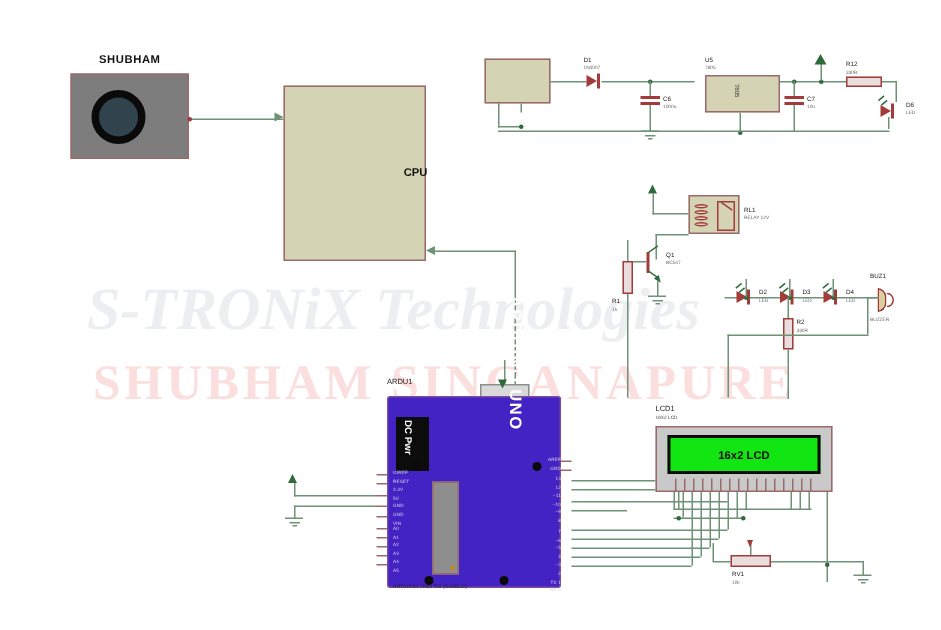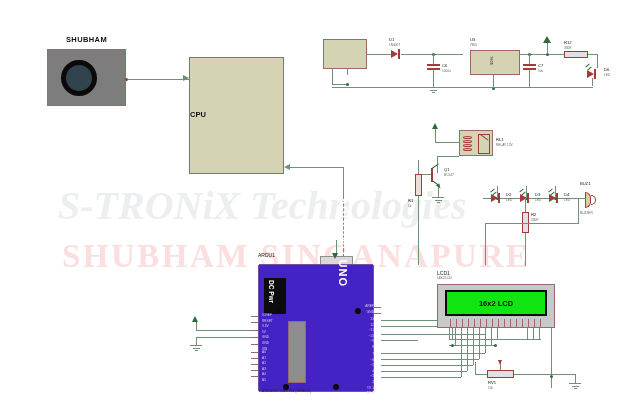--- a/index.html
+++ b/index.html
@@ -27,21 +27,21 @@
   
   #camera{position:absolute;left:47px;top:49px;width:79px;height:57px;
           box-sizing:border-box;border:1px solid #9a6a6a;background:#7d7d7d;}
   #cam-lens{position:absolute;left:13px;top:10px;width:36px;height:36px;
             box-sizing:border-box;border-radius:50%;border:5px solid #0a0a0a;background:#31444e;}
   #cam-cap{position:absolute;left:47px;top:35px;width:79px;text-align:center;
            font-size:7.5px;font-weight:bold;color:#111;letter-spacing:.4px;}
 
   
   #cpu{left:189px;top:57px;width:95px;height:117px;}
-  #cpu .blk-label{left:0;top:52px;width:95px;text-align:left;font-size:7.5px;}
+  #cpu .blk-label{left:0;top:52px;width:95px;text-align:right;font-size:7.5px;}
 
   
   #arduino{position:absolute;left:258px;top:264px;width:116px;height:128px;
            background:#4423c4;border:1px solid #7a4b9e;box-sizing:border-box;
            border-radius:2px;}
   #ard-name{position:absolute;right:24px;top:22px;font-size:11px;font-weight:bold;
             color:#fff;letter-spacing:1px;transform:rotate(90deg);transform-origin:right top;
             white-space:nowrap;}
   #ard-ref{position:absolute;left:258px;top:252px;font-size:5px;color:#222;}
   #ard-foot{position:absolute;left:262px;top:389px;font-size:3.4px;color:#222;letter-spacing:.2px;}

